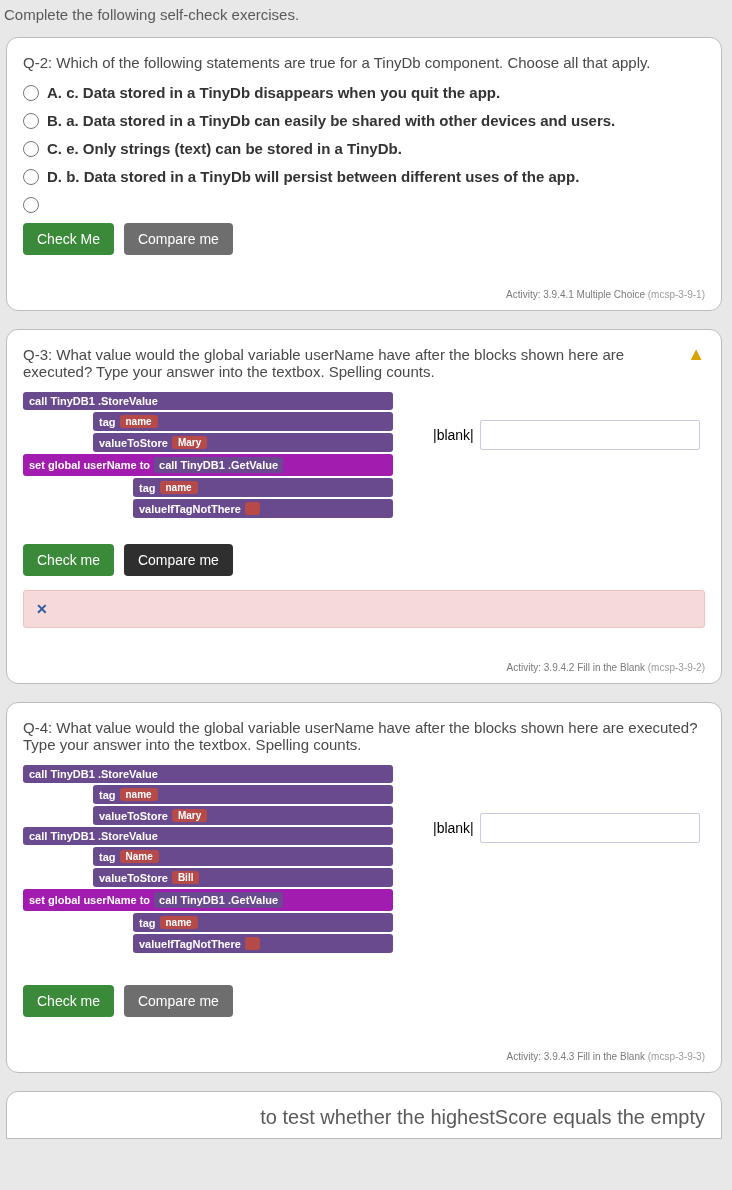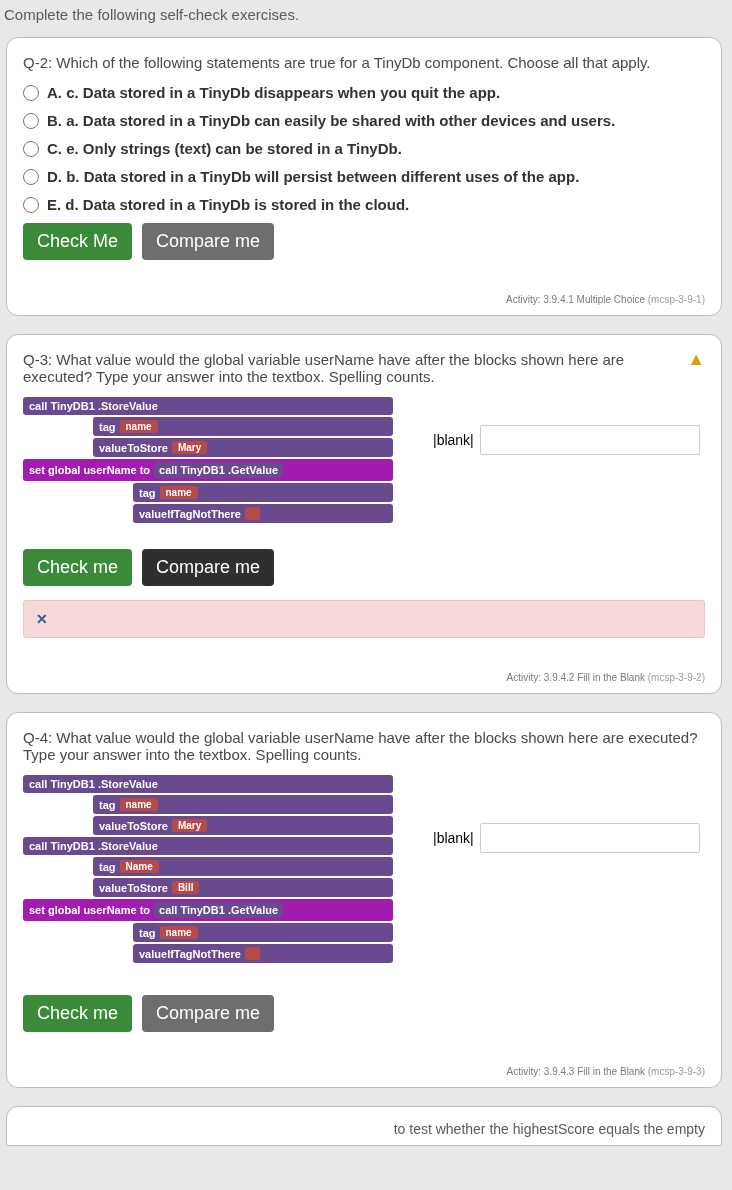--- a/index.html
+++ b/index.html
@@ -42,21 +42,21 @@
     font-weight: bold;
     color: #333;
     font-size: 15px;
   }
   .btn-row { margin-top: 8px; }
   .btn {
     display: inline-block;
     color: #fff;
     padding: 8px 14px;
     border-radius: 4px;
-    font-size: 18px;
+    font-size: 14px;
     border: none;
     cursor: pointer;
     margin-right: 6px;
   }
   .btn-green { background: #3a8a3a; }
   .btn-gray  { background: #6e6e6e; }
   .btn-dark  { background: #2f2f2f; }
   .activity-line {
     text-align: right;
     color: #7a7a7a;
@@ -114,22 +114,22 @@
     font-weight: bold;
   }
   .stray-line {
     background: #fff;
     border: 1px solid #bcbcbc;
     border-top-left-radius: 12px;
     border-top-right-radius: 12px;
     margin: 16px 10px 0 6px;
     padding: 14px 16px 6px 16px;
     color: #5a5a5a;
-    font-size: 14px;
-    height: 40px;
+    font-size: 20px;
+    height: 48px;
     overflow: hidden;
   }
   .blocks .row { display:flex; align-items:center; gap:4px; }
 </style>
 </head>
 <body>
 
 <div class="page-intro">Complete the following self-check exercises.</div>
 
 <div class="card">
@@ -146,21 +146,20 @@
   <div class="choice-row">
     <input type="radio" style="">
     <span class="choice-label">C. e. Only strings (text) can be stored in a TinyDb.</span>
   </div>
   <div class="choice-row">
     <input type="radio" style="">
     <span class="choice-label">D. b. Data stored in a TinyDb will persist between different uses of the app.</span>
   </div>
   <div class="choice-row">
     <input type="radio" style="">
-    <span class="choice-label">E. d. Data stored in a TinyDb is stored in the cloud.</span>
   </div>
 
   <div class="btn-row">
     <button class="btn btn-green">Check Me</button>
     <button class="btn btn-gray">Compare me</button>
   </div>
 
   <div class="activity-line">
     <span>Activity: 3.9.4.1 Multiple Choice</span>
     <span class="id">(mcsp-3-9-1)</span>

